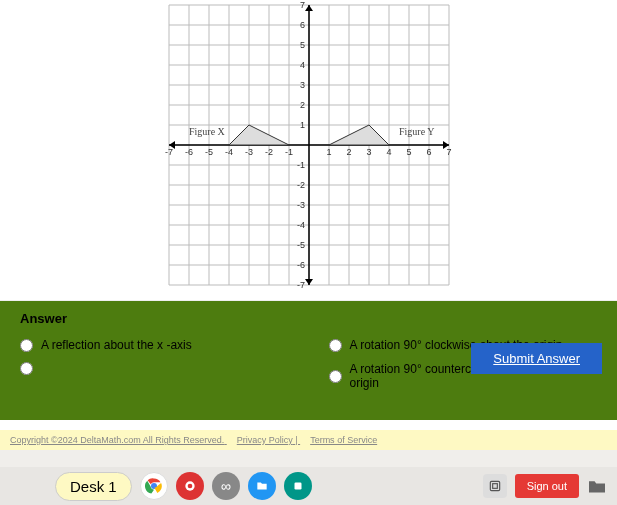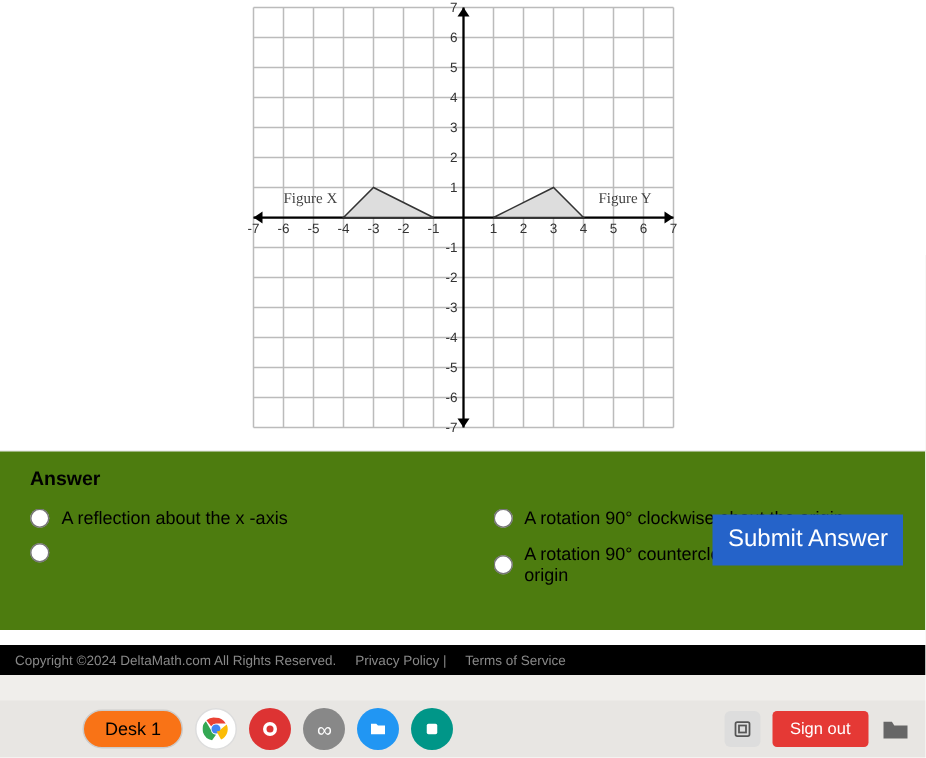--- a/index.html
+++ b/index.html
@@ -5,25 +5,25 @@
 * { margin: 0; padding: 0; box-sizing: border-box; }
 body { font-family: Arial, sans-serif; background: #f0eeeb; width: 617px; height: 505px; overflow: hidden; position: relative; }
 .content-area { background: #fff; height: 430px; overflow: hidden; }
 .graph-container { display: flex; justify-content: center; padding-top: 0; }
 .answer-section { background: #4d7c0f; padding: 10px 20px 20px 20px; margin-top: 10px; border-top: 1px solid #eee; }
 .answer-title { font-weight: bold; font-size: 13px; margin-bottom: 12px; }
 .answer-grid { display: flex; gap: 40px; position: relative; }
 .answer-col { flex: 1; }
 .answer-option { display: flex; align-items: center; margin-bottom: 10px; font-size: 12px; }
 .answer-option input { margin-right: 8px; }
-.submit-btn { position: absolute; right: -5px; top: 5px; background: #2563c9; color: #fff; border: none; padding: 8px 10px; font-size: 16px; cursor: pointer; }
-.footer-text { font-size: 9px; color: #888; padding: 5px 10px; background: #000000; }
+.submit-btn { position: absolute; right: -5px; top: 5px; background: #2563c9; color: #fff; border: none; padding: 8px 22px; font-size: 13px; cursor: pointer; text-decoration: underline; }
+.footer-text { font-size: 9px; color: #888; padding: 5px 10px; background: #fef9c3; text-decoration: underline; }
 .footer-text a { color: #888; text-decoration: none; margin-left: 10px; }
 .taskbar { position: absolute; bottom: 0; left: 0; right: 0; height: 38px; background: #e8e6e3; display: flex; align-items: center; padding: 0 10px; gap: 8px; }
-.desk-pill { background: #f97316; border: 1px solid #ccc; border-radius: 16px; padding: 5px 14px; font-size: 12px; display: flex; align-items: flex-end; gap: 4px; margin-left: 45px; }
+.desk-pill { background: #fef9c3; border: 1px solid #ccc; border-radius: 16px; padding: 5px 14px; font-size: 15px; display: flex; align-items: flex-end; gap: 4px; margin-left: 45px; }
 .tb-icon { width: 28px; height: 28px; border-radius: 50%; display: flex; align-items: center; justify-content: center; color: #fff; font-size: 14px; }
 .chrome { background: #fff; border: 1px solid #ddd; }
 .red-circle { background: #d33; }
 .gray-circle { background: #888; }
 .blue-circle { background: #2196f3; }
 .teal-circle { background: #009688; }
 .spacer { flex: 1; }
 .screenshot-icon { width: 24px; height: 24px; background: #ddd; border-radius: 4px; display: flex; align-items: center; justify-content: center; font-size: 12px; color: #555; }
 .signout-btn { background: #e53935; color: #fff; border: none; padding: 6px 12px; font-size: 11px; border-radius: 3px; cursor: pointer; }
 .folder-icon { width: 20px; height: 16px; color: #666; }

